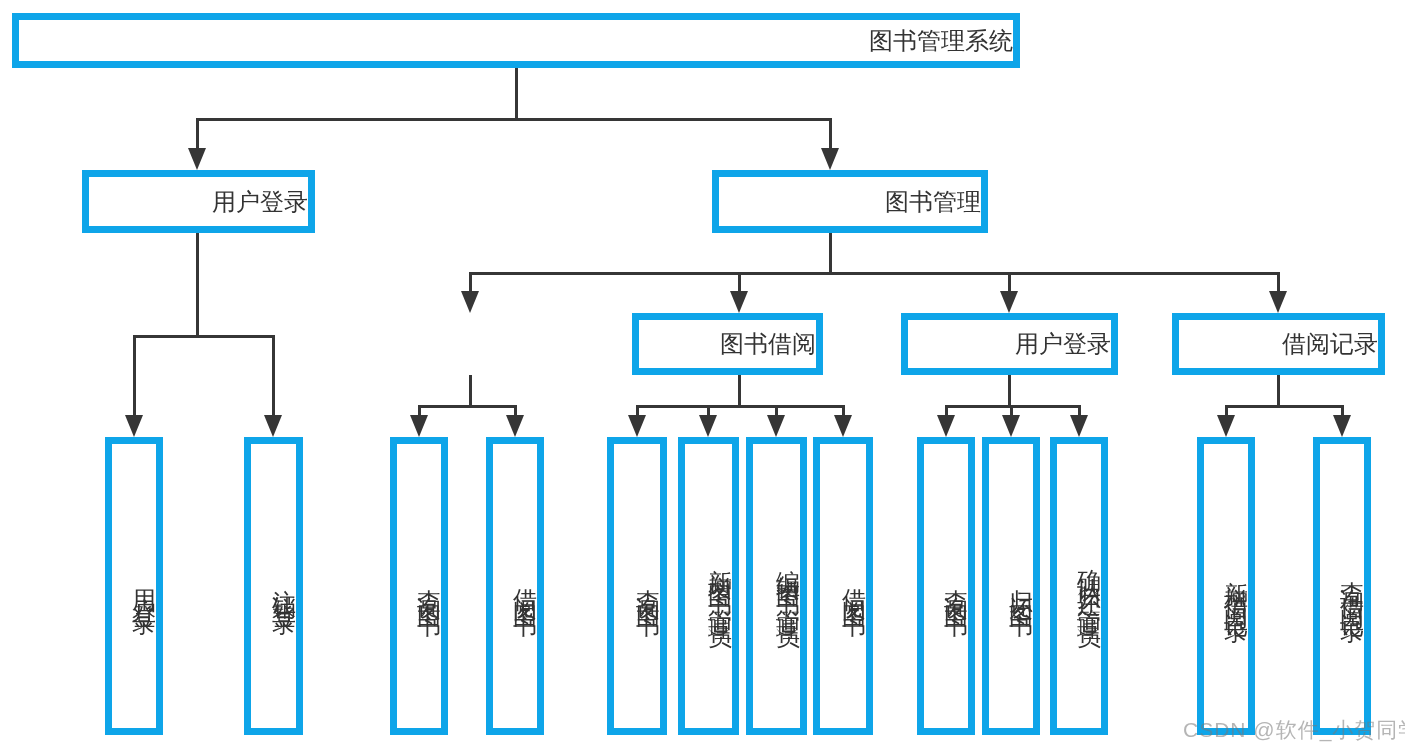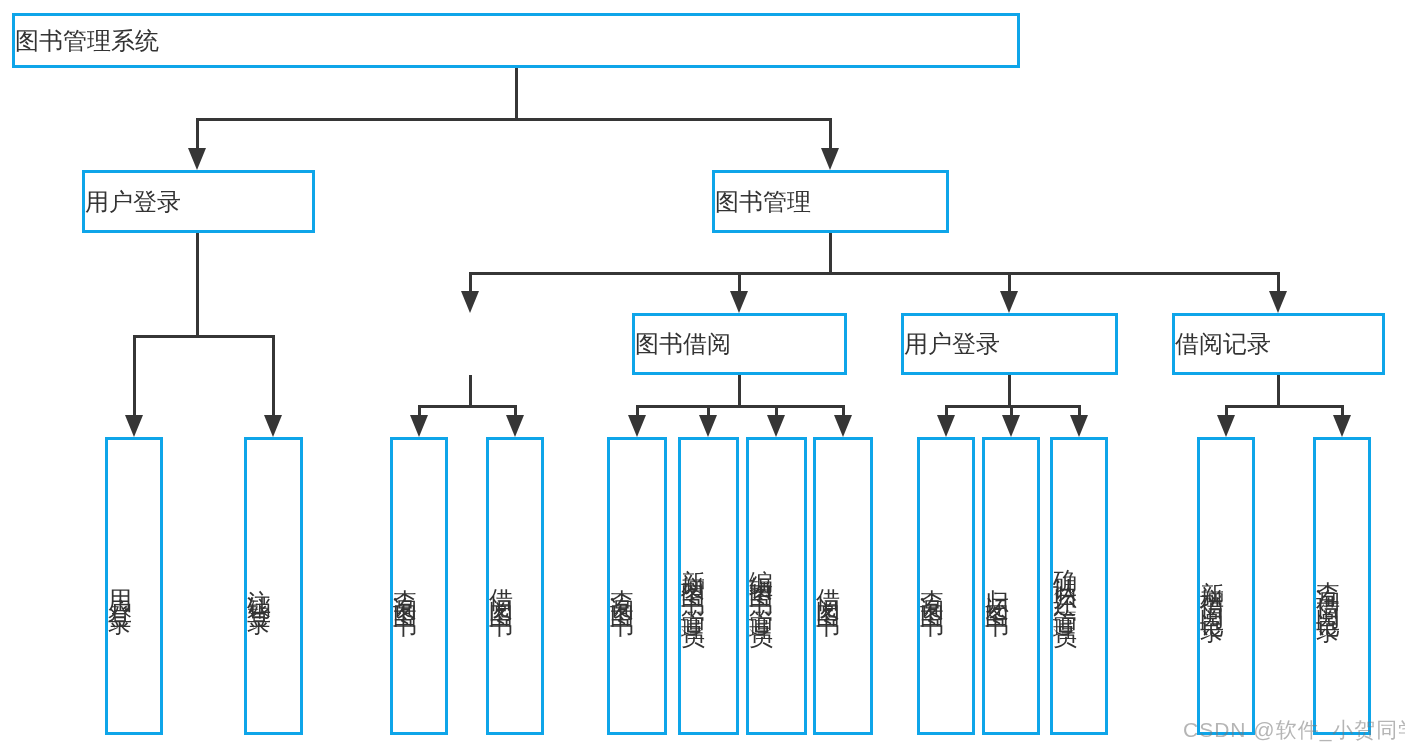--- a/index.html
+++ b/index.html
@@ -10,25 +10,25 @@
     width: 1405px;
     height: 747px;
     background: #ffffff;
     overflow: hidden;
   }
 
   
   .node {
     position: absolute;
     box-sizing: border-box;
-    border: 3px solid #0ea5e9;
+    border: 7px solid #0ea5e9;
     background: #ffffff;
     display: flex;
     align-items: center;
-    justify-content: flex-start;
+    justify-content: flex-end;
     color: #333333;
     font-size: 24px;
     line-height: 1;
     z-index: 2;
   }
   .node .lbl { white-space: nowrap; }
   .node.vertical .lbl {
     writing-mode: vertical-rl;
     text-orientation: mixed;
     letter-spacing: 8px;
@@ -64,25 +64,25 @@
 
 <div class="canvas">
 
   <div class="node" style="left:12px;top:13px;width:1008px;height:55px">
     <span class="lbl">图书管理系统</span>
   </div>
 
   <div class="node" style="left:82px;top:170px;width:233px;height:63px">
     <span class="lbl">用户登录</span>
   </div>
-  <div class="node" style="left:712px;top:170px;width:237px;height:63px">
+  <div class="node" style="left:712px;top:170px;width:276px;height:63px">
     <span class="lbl">图书管理</span>
   </div>
 
-  <div class="node" style="left:632px;top:313px;width:215px;height:62px">
+  <div class="node" style="left:632px;top:313px;width:191px;height:62px">
     <span class="lbl">图书借阅</span>
   </div>
   <div class="node" style="left:901px;top:313px;width:217px;height:62px">
     <span class="lbl">用户登录</span>
   </div>
   <div class="node" style="left:1172px;top:313px;width:213px;height:62px">
     <span class="lbl">借阅记录</span>
   </div>
 
   <div class="node vertical" style="left:105px;top:437px;width:58px;height:298px">

